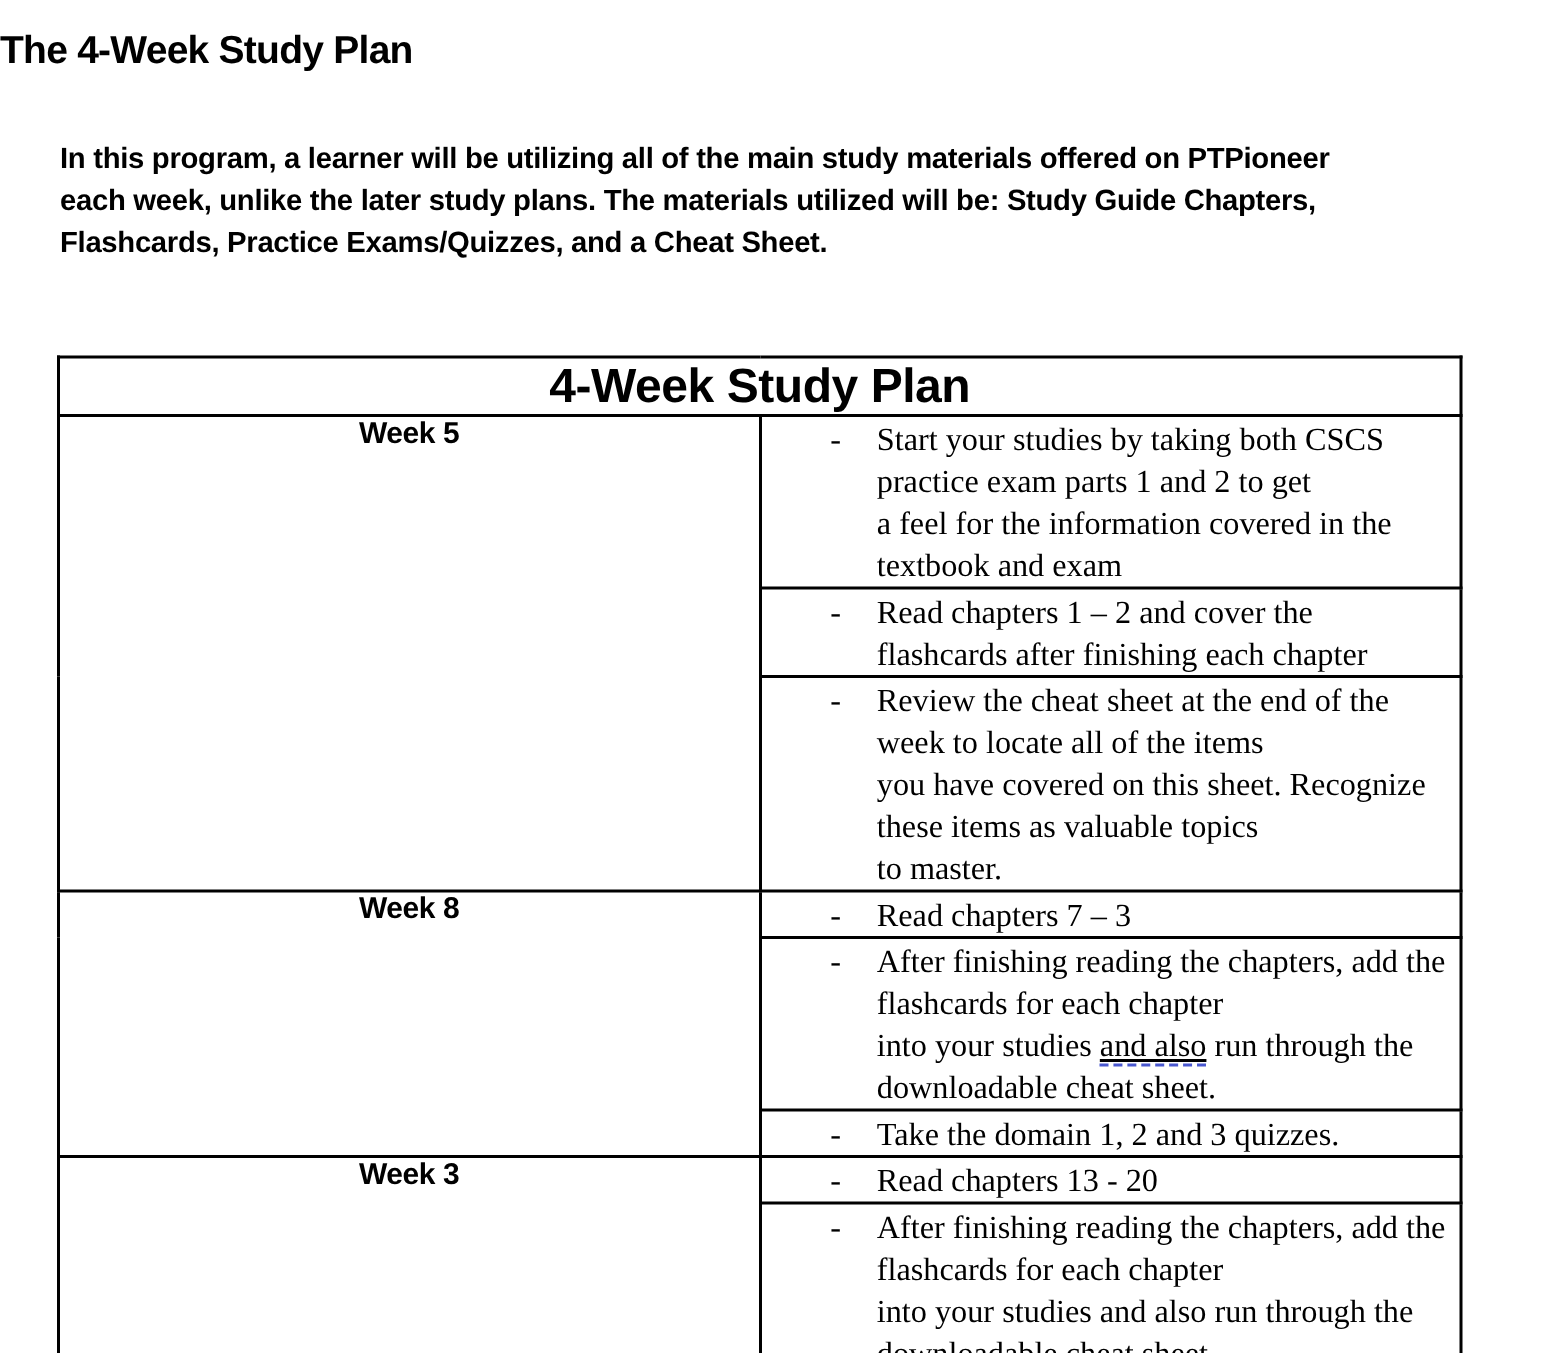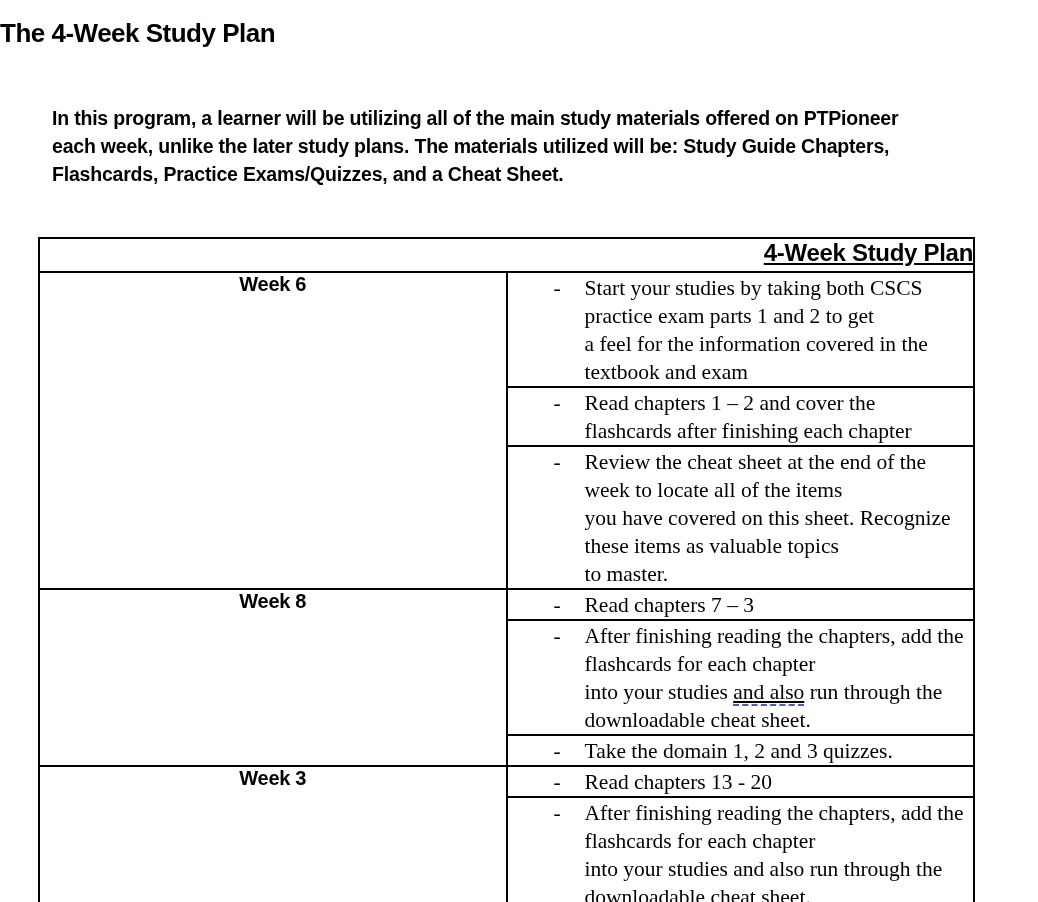--- a/index.html
+++ b/index.html
@@ -5,32 +5,32 @@
   html, body { margin:0; padding:0; background:#ffffff; }
   body {
     width:1038px; height:902px; position:relative; overflow:hidden;
     font-family:"Liberation Sans", sans-serif; color:#000;
   }
   .title {
     position:absolute; top:18px; left:0; width:100%; margin:0;
     text-align:left; font-size:26px; font-weight:700; letter-spacing:-0.5px;
   }
   .intro {
-    position:absolute; top:92px; left:40px; width:952px; margin:12px;
+    position:absolute; top:92px; left:40px; width:952px; margin:0;
     font-weight:700; font-size:19.5px; line-height:28px; letter-spacing:-0.2px;
     white-space:pre-line;
   }
   table.plan {
     position:absolute; top:237px; left:38px; width:937px;
     border-collapse:collapse; table-layout:fixed;
   }
   table.plan td { border:2px solid #000; padding:0; vertical-align:top; }
   td.thead {
-    text-align:right; font-weight:700; font-size:24px; letter-spacing:-0.3px;
-    height:32px; vertical-align:middle;text-decoration:underline;
+    text-align:center; font-weight:700; font-size:32px; letter-spacing:-0.3px;
+    height:32px; vertical-align:middle;
   }
   td.week {
     width:126px; text-align:center; vertical-align:middle;
     font-weight:700; font-size:20px; letter-spacing:-0.3px;
   }
   td.item { font-family:"Liberation Serif", serif; font-size:21.5px; line-height:28px; }
   .bullet { display:flex; padding:1px 8px 0 0; }
   .dash { flex:0 0 77px; padding-left:46px; box-sizing:border-box; }
   .btext { flex:1; white-space:pre-line; }
   .squiggle { border-bottom:2px dashed #4a58d0;text-decoration:underline; }
@@ -42,21 +42,21 @@
   <h1 class="title">The 4-Week Study Plan</h1>
   <p class="intro">In this program, a learner will be utilizing all of the main study materials offered on PTPioneer
 each week, unlike the later study plans. The materials utilized will be: Study Guide Chapters,
 Flashcards, Practice Exams/Quizzes, and a Cheat Sheet.</p>
   <table class="plan">
     <tbody id="plan-body">
       <tr>
         <td class="thead" colspan="2">4-Week Study Plan</td>
       </tr>
     <tr>
-          <td class="week" rowspan="3">Week 6</td>
+          <td class="week" rowspan="3">Week 5</td>
           <td class="item">
             <div class="bullet">
               <span class="dash">-</span>
               <div class="btext">Start your studies by taking both CSCS practice exam parts 1 and 2 to get
 a feel for the information covered in the textbook and exam</div>
             </div>
           </td>
         </tr>
         <tr>
           <td class="item">

